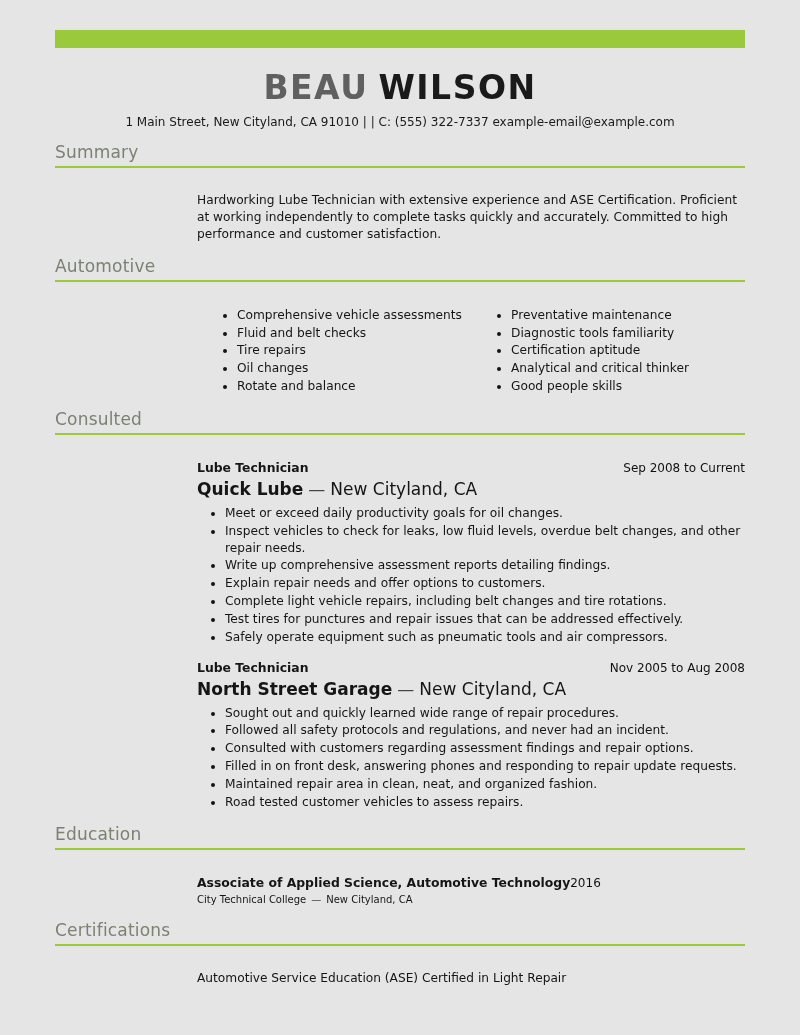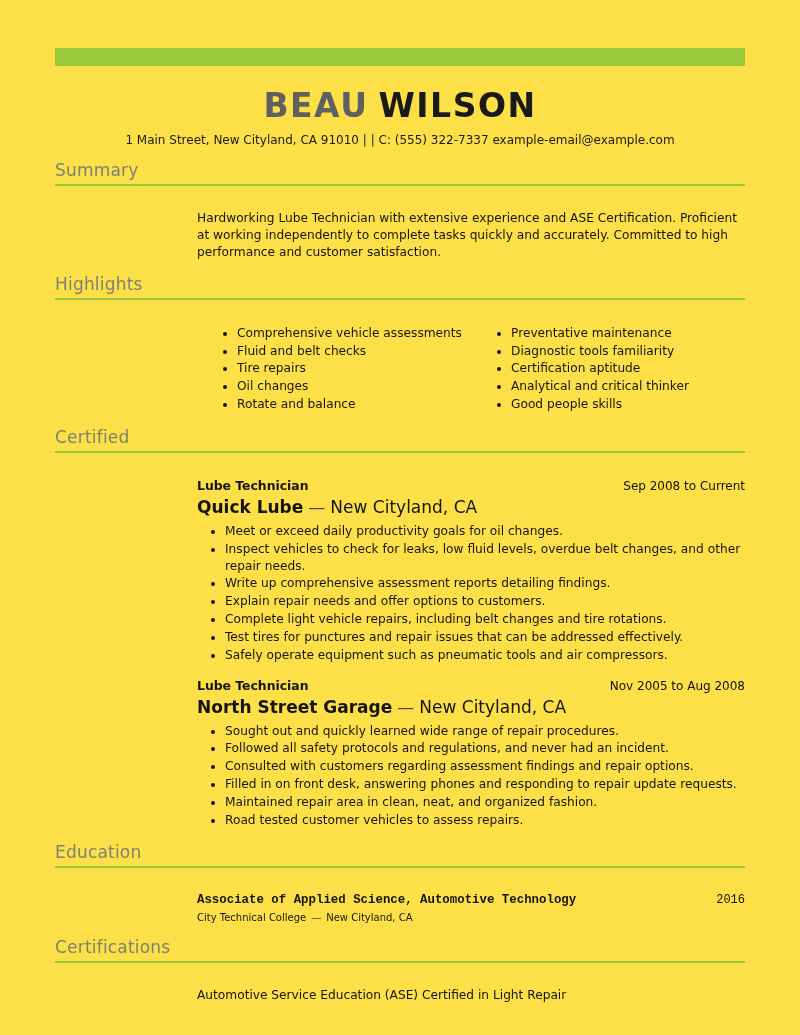--- a/index.html
+++ b/index.html
@@ -6,22 +6,22 @@
   html,body { background:#ffffff; }
   body {
     font-family:"DejaVu Sans","Liberation Sans",sans-serif;
     color:#151515;
     -webkit-font-smoothing:antialiased;
   }
   .page {
     position:relative;
     width:800px; height:1035px;
     margin:0 auto;
-    background:#fde047;
-    padding:48px 55px 0 55px;
+    background:#e5e5e5;
+    padding:30px 55px 0 55px;
     overflow:hidden;
   }
   .topbar { height:18px; background:var(--accent,#9aca3c); }
 
   .name {
     margin-top:22px;
     text-align:center;
     font-size:33px;
     font-weight:700;
     letter-spacing:1.5px;
@@ -62,21 +62,21 @@
   .job-header { display:flex; justify-content:space-between; align-items:baseline; }
   .job-title { font-weight:700; font-size:12.4px; }
   .dates { font-weight:400; font-size:12px; color:#111; }
   .company-line { font-weight:700; font-size:17px; margin-top:2px; }
   .sep { font-weight:400; color:#444; padding:0 5px; }
   .location { font-weight:400; }
   .job ul { list-style:disc; padding-left:28px; margin-top:3px; }
   .job ul li { margin:1px 0; }
 
   
-  .edu-header { display:flex; justify-content:space-between; align-items:baseline;font-family:Liberation Mono, monospace; }
+  .edu-header { display:flex; align-items:baseline; }
   .degree { font-weight:700; font-size:12.4px; }
   .school-line { margin-top:2px; font-size:10px; }
 
   .cert-text { font-size:12.2px; }
 </style>
 </head>
 <body>
 
 <div class="page">
 
@@ -87,21 +87,21 @@
   <div class="contact">1 Main Street, New Cityland, CA 91010 | | C: (555) 322-7337 example-email@example.com</div>
 
   <div class="section">
     <div class="section-title">Summary</div>
     <div class="section-body">
       <p class="summary-text">Hardworking Lube Technician with extensive experience and ASE Certification. Proficient at working independently to complete tasks quickly and accurately. Committed to high performance and customer satisfaction.</p>
     </div>
   </div>
 
   <div class="section">
-    <div class="section-title">Highlights</div>
+    <div class="section-title">Automotive</div>
     <div class="section-body columns">
       <ul>
 
       <li>Comprehensive vehicle assessments</li>
           <li>Fluid and belt checks</li>
           <li>Tire repairs</li>
           <li>Oil changes</li>
           <li>Rotate and balance</li>
         </ul>
       <ul>
@@ -109,21 +109,21 @@
       <li>Preventative maintenance</li>
           <li>Diagnostic tools familiarity</li>
           <li>Certification aptitude</li>
           <li>Analytical and critical thinker</li>
           <li>Good people skills</li>
         </ul>
     </div>
   </div>
 
   <div class="section">
-    <div class="section-title">Certified</div>
+    <div class="section-title">Consulted</div>
     <div class="section-body">
 
       <div class="job">
         <div class="job-header">
           <span class="job-title">Lube Technician</span>
           <span class="dates">Sep 2008 to Current</span>
         </div>
         <div class="company-line"><span>Quick Lube</span><span class="sep">—</span><span class="location">New Cityland, CA</span></div>
         <ul>
 

